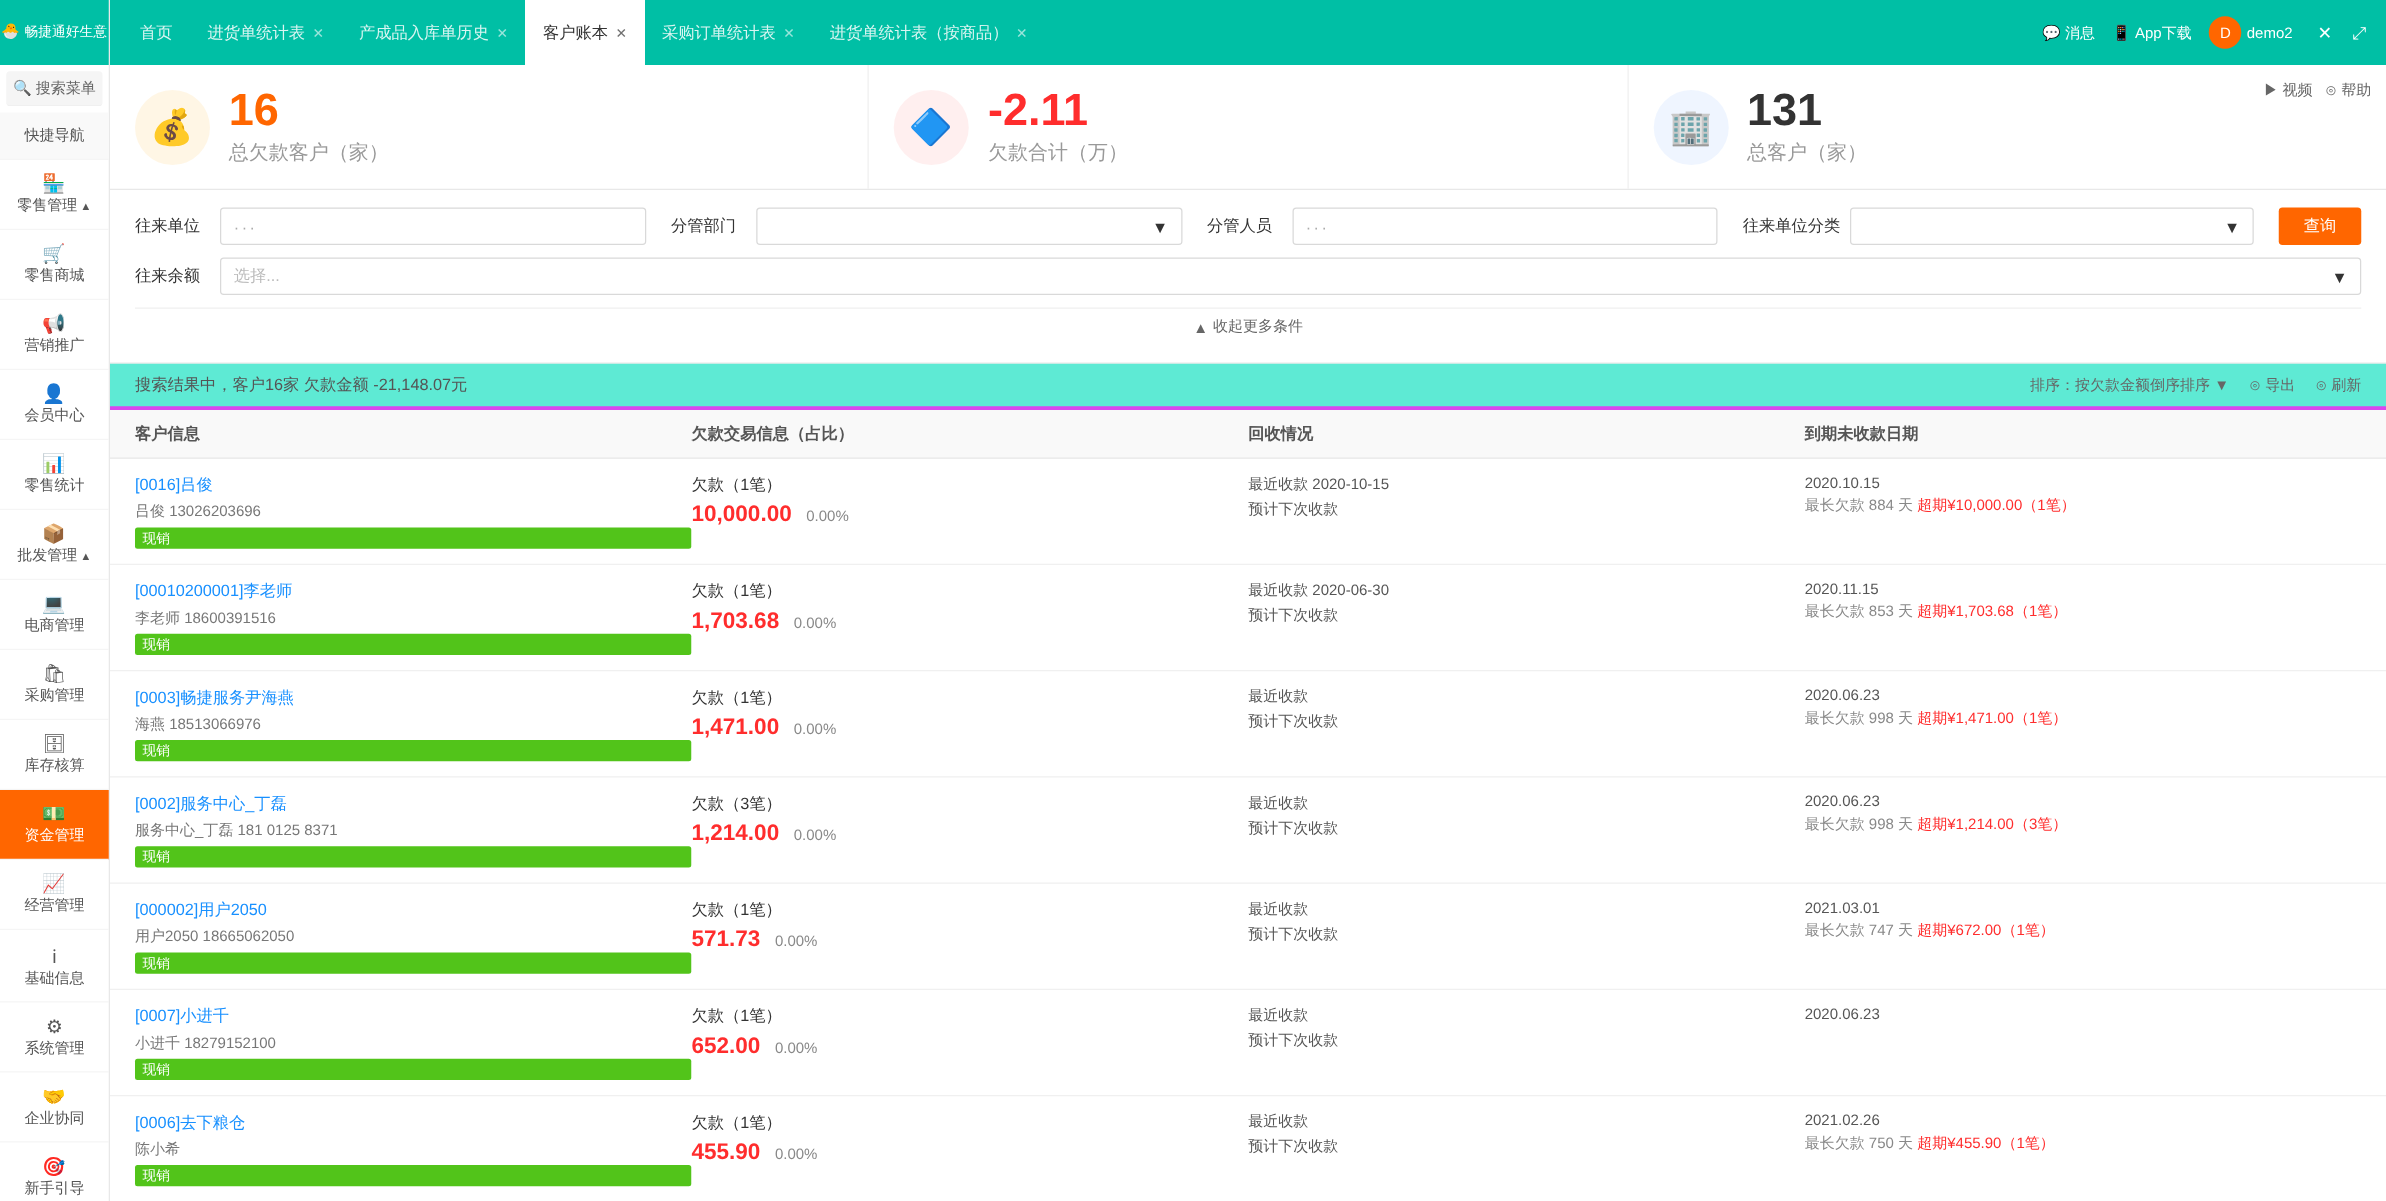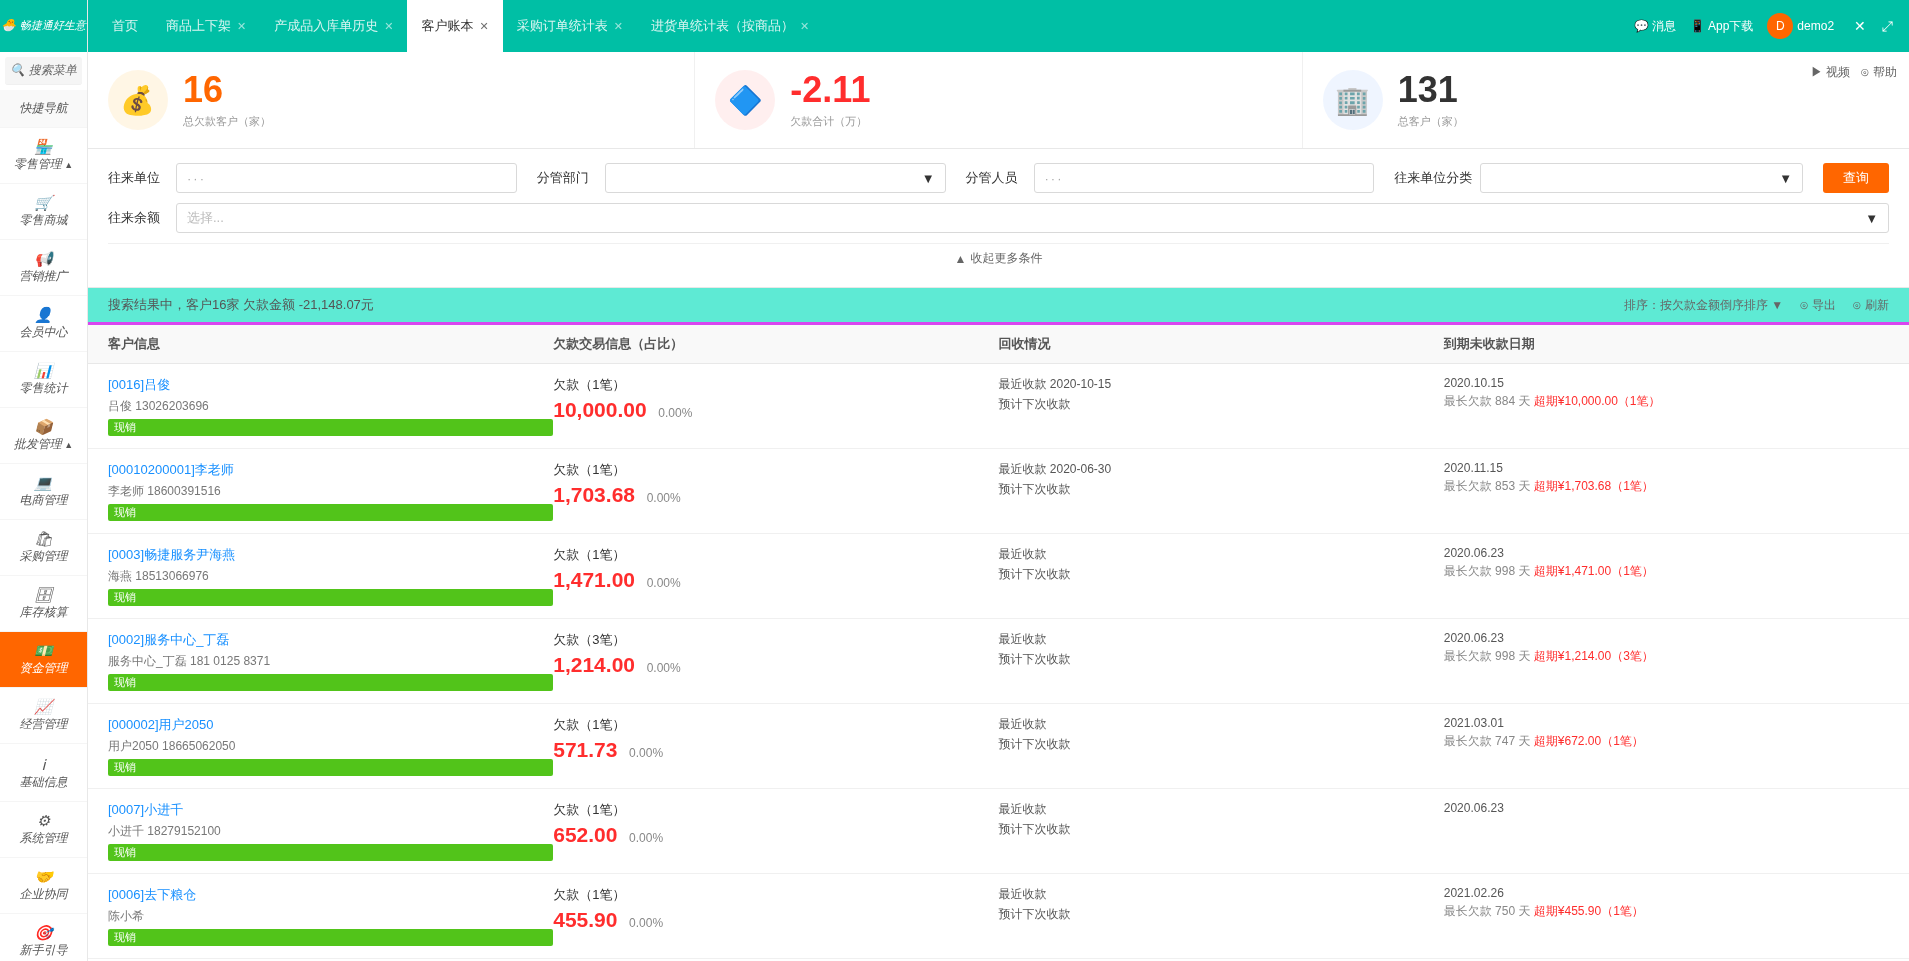--- a/index.html
+++ b/index.html
@@ -1,20 +1,20 @@
 <!DOCTYPE html>
 <html><head>
   <meta charset="utf-8">
   <style>
     * { box-sizing: border-box; margin: 0; padding: 0; }
     body { font-family: 'Microsoft YaHei', Arial, sans-serif; font-size: 13px; background: #f5f5f5; color: #333; }
 
     
     .app-container { display: flex; height: 961px; overflow: hidden; }
-    .sidebar { width: 88px; background: #fff; border-right: 1px solid #e8e8e8; display: flex; flex-direction: column; flex-shrink: 0; font-style: italic; }
+    .sidebar { width: 88px; background: #fff; border-right: 1px solid #e8e8e8; display: flex; flex-direction: column; flex-shrink: 0; }
     .main-area { flex: 1; display: flex; flex-direction: column; overflow: hidden; }
 
     
     .sidebar-header { background: #00bfa5; padding: 10px 0; display: flex; flex-direction: column; align-items: center; justify-content: center; height: 52px; }
     .sidebar-logo { color: #fff; font-size: 12px; text-align: center; line-height: 1.3; }
     .sidebar-search { padding: 8px 6px; border-bottom: 1px solid #f0f0f0; }
     .sidebar-nav { flex: 1; overflow-y: auto; }
     .sidebar-nav-item { padding: 10px 5px; text-align: center; font-size: 12px; color: #555; cursor: pointer; border-bottom: 1px solid #f5f5f5; }
     .sidebar-nav-item.active { background: #ff6600; color: #fff; }
 
@@ -36,21 +36,21 @@
     .stat-card:last-child { border-right: none; }
     .stat-icon { width: 60px; height: 60px; border-radius: 50%; display: flex; align-items: center; justify-content: center; font-size: 28px; flex-shrink: 0; }
     .stat-icon.orange { background: rgba(255,165,0,0.1); color: #ff9800; }
     .stat-icon.pink { background: rgba(255,100,100,0.1); color: #ff6b6b; }
     .stat-icon.blue { background: rgba(100,160,255,0.1); color: #5b9ff5; }
     .stat-info { display: flex; flex-direction: column; }
     .stat-value { font-size: 36px; font-weight: bold; line-height: 1; }
     .stat-value.red { color: #ff2d2d; }
     .stat-value.orange-val { color: #ff6600; }
     .stat-value.dark { color: #333; font-weight: 800; }
-    .stat-label { font-size: 11px; color: #999; margin-top: 6px; }
+    .stat-label { font-size: 16px; color: #999; margin-top: 6px; }
     .stat-help { position: absolute; top: 12px; right: 12px; display: flex; gap: 10px; font-size: 12px; color: #666; }
     .stat-help span { cursor: pointer; }
 
     
     .filter-area { background: #fff; padding: 14px 20px; border-bottom: 1px solid #e8e8e8; }
     .filter-row { display: flex; align-items: center; gap: 20px; margin-bottom: 10px; }
     .filter-row:last-child { margin-bottom: 0; }
     .filter-item { display: flex; align-items: center; gap: 8px; flex: 1; }
     .filter-label { font-size: 13px; color: #333; white-space: nowrap; min-width: 60px; }
     .filter-input { flex: 1; border: 1px solid #d9d9d9; border-radius: 3px; padding: 5px 10px; font-size: 13px; outline: none; color: #333; background: #fff; cursor: pointer; display: flex; align-items: center; justify-content: space-between; min-width: 160px; height: 30px; }
@@ -68,21 +68,21 @@
     
     .table-area { background: #fff; }
     .table-header { display: grid; grid-template-columns: 2fr 2fr 2fr 2fr; padding: 10px 20px; background: #f9f9f9; border-bottom: 1px solid #e8e8e8; font-size: 13px; font-weight: bold; color: #555; }
     .table-row-item { display: grid; grid-template-columns: 2fr 2fr 2fr 2fr; padding: 12px 20px; border-bottom: 1px solid #f0f0f0; align-items: start; }
     .customer-info { display: flex; flex-direction: column; gap: 4px; }
     .customer-name { color: #1890ff; cursor: pointer; font-size: 13px; }
     .customer-phone { font-size: 12px; color: #777; }
     .customer-tag { display: inline-block; background: #52c41a; color: #fff; font-size: 11px; padding: 1px 6px; border-radius: 2px; }
     .debt-info { display: flex; flex-direction: column; gap: 4px; }
     .debt-count { font-size: 13px; color: #333; }
-    .debt-amount { font-size: 21px; color: #ff2d2d; font-weight: bold; text-align: center; }
+    .debt-amount { font-size: 18px; color: #ff2d2d; font-weight: bold; text-align: center; }
     .debt-percent { font-size: 12px; color: #888; margin-left: 8px; }
     .collection-info { display: flex; flex-direction: column; gap: 3px; font-size: 12px; color: #555; }
     .overdue-info { display: flex; flex-direction: column; gap: 3px; font-size: 12px; color: #555; }
     .overdue-red { color: #ff2d2d; }
     .overdue-days { color: #888; }
   </style>
 </head>
 <body>
 
 <div class="app-container">
@@ -121,21 +121,21 @@
   </div>
 
   <div class="main-area">
 
     <div class="topbar">
       <div class="topbar-tabs" id="topbar-tabs">
           <div class="topbar-tab">
             <span>首页</span>
           </div>
           <div class="topbar-tab">
-            <span>商品上下架</span>
+            <span>进货单统计表</span>
             <span class="close-btn">✕</span>
           </div>
           <div class="topbar-tab">
             <span>产成品入库单历史</span>
             <span class="close-btn">✕</span>
           </div>
           <div class="topbar-tab active">
             <span>客户账本</span>
             <span class="close-btn">✕</span>
           </div>

